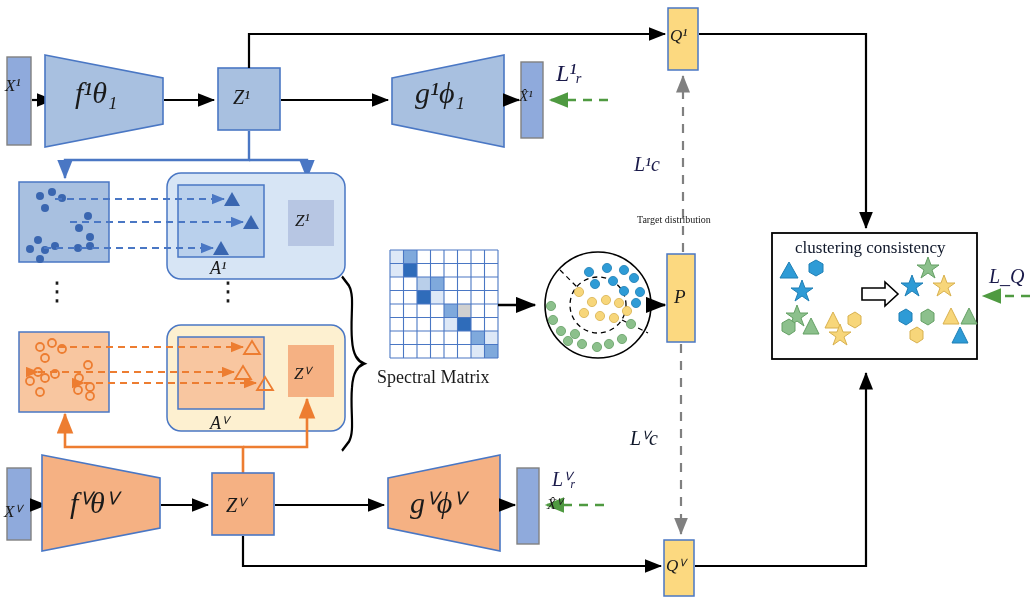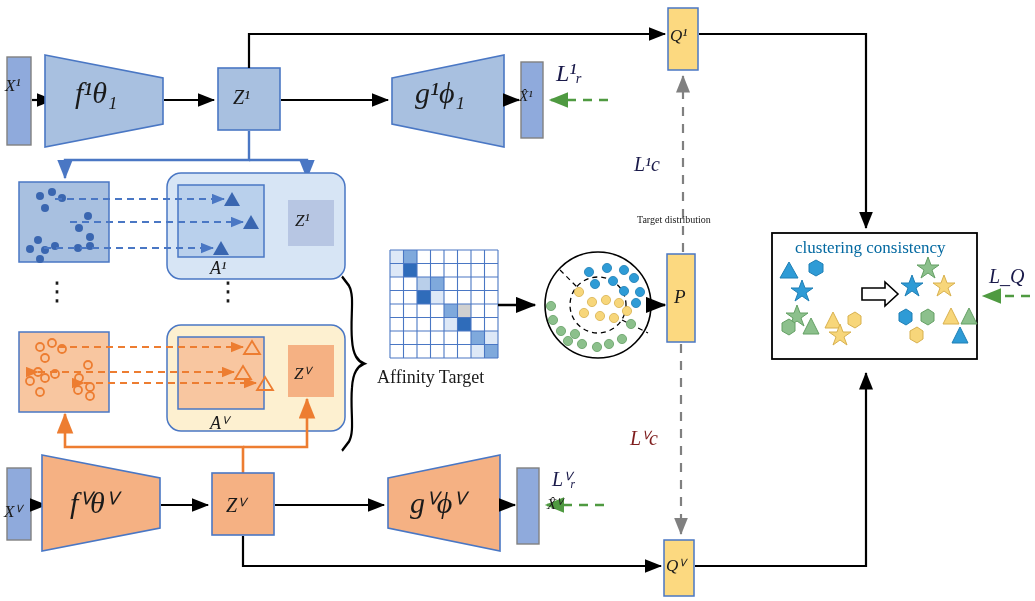--- a/index.html
+++ b/index.html
@@ -338,25 +338,25 @@
 
 <div class="lbl ital" style="left:4px;top:499px;font-size:17px;">Xⱽ</div>
 <div class="lbl ital" style="left:70px;top:481px;font-size:30px;">fⱽθⱽ</div>
 <div class="lbl ital" style="left:226px;top:491px;font-size:20px;">Zⱽ</div>
 <div class="lbl ital" style="left:410px;top:481px;font-size:30px;">gⱽϕⱽ</div>
 <div class="lbl ital" style="left:515px;top:493px;font-size:15px;margin-left:32px;">X̂ⱽ</div>
 <div class="lbl ital" style="left:552px;top:465px;font-size:20px;color:#1a1a4a;">Lⱽᵣ</div>
 <div class="lbl ital" style="left:294px;top:361px;font-size:17px;">Zⱽ</div>
 <div class="lbl ital" style="left:210px;top:410px;font-size:18px;">Aⱽ</div>
 <div class="lbl ital" style="left:666px;top:553px;font-size:17px;">Qⱽ</div>
-<div class="lbl ital" style="left:630px;top:424px;font-size:20px;color:#7f1d1d;">Lⱽc</div>
-
-<div class="lbl" style="left:377px;top:367px;font-size:18px;">Affinity Target</div>
+<div class="lbl ital" style="left:630px;top:424px;font-size:20px;color:#0f172a;">Lⱽc</div>
+
+<div class="lbl" style="left:377px;top:367px;font-size:18px;">Spectral Matrix</div>
 <div class="lbl" style="left:637px;top:214px;font-size:10px;">Target  distribution</div>
 <div class="lbl ital" style="left:674px;top:286px;font-size:19px;">P</div>
 
-<div class="lbl" style="left:795px;top:238px;font-size:17px;color:#0369a1;">clustering consistency</div>
+<div class="lbl" style="left:795px;top:238px;font-size:17px;color:#0f172a;">clustering consistency</div>
 <div class="lbl ital" style="left:989px;top:265px;font-size:20px;color:#1a1a4a;">L_Q</div>
 
 <div class="lbl" style="left:44px;top:280px;font-size:26px;letter-spacing:0;line-height:0.9;">⋮</div>
 <div class="lbl" style="left:215px;top:280px;font-size:26px;line-height:0.9;">⋮</div>
 
 </div>
 
 </body></html>

